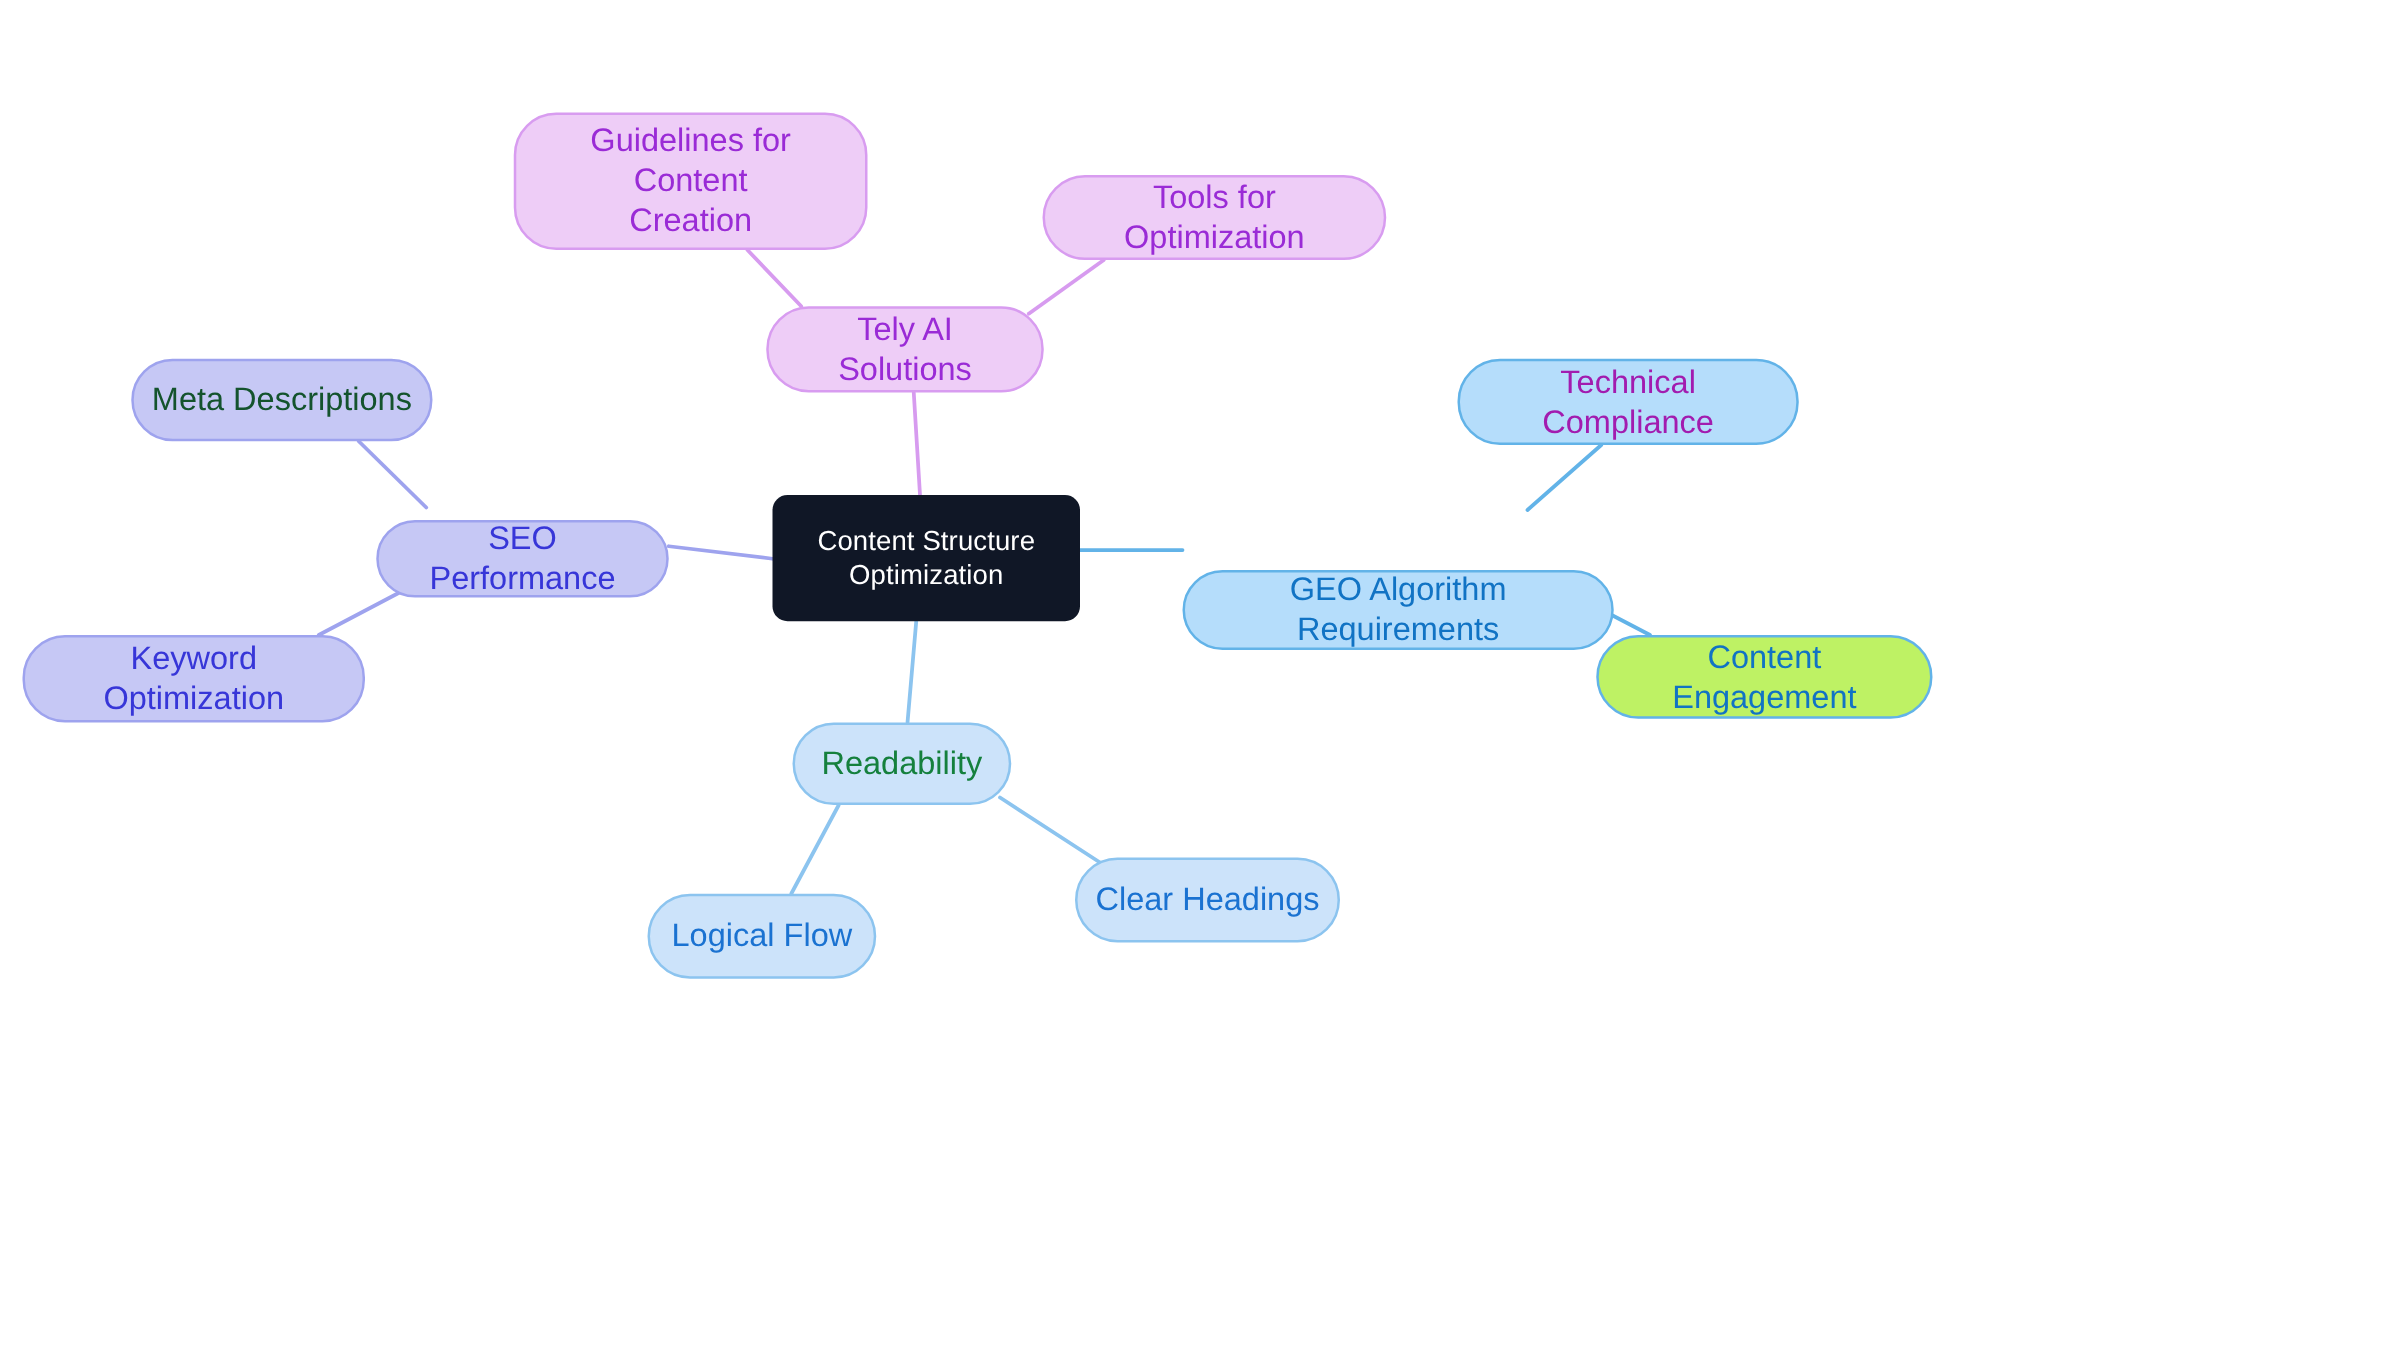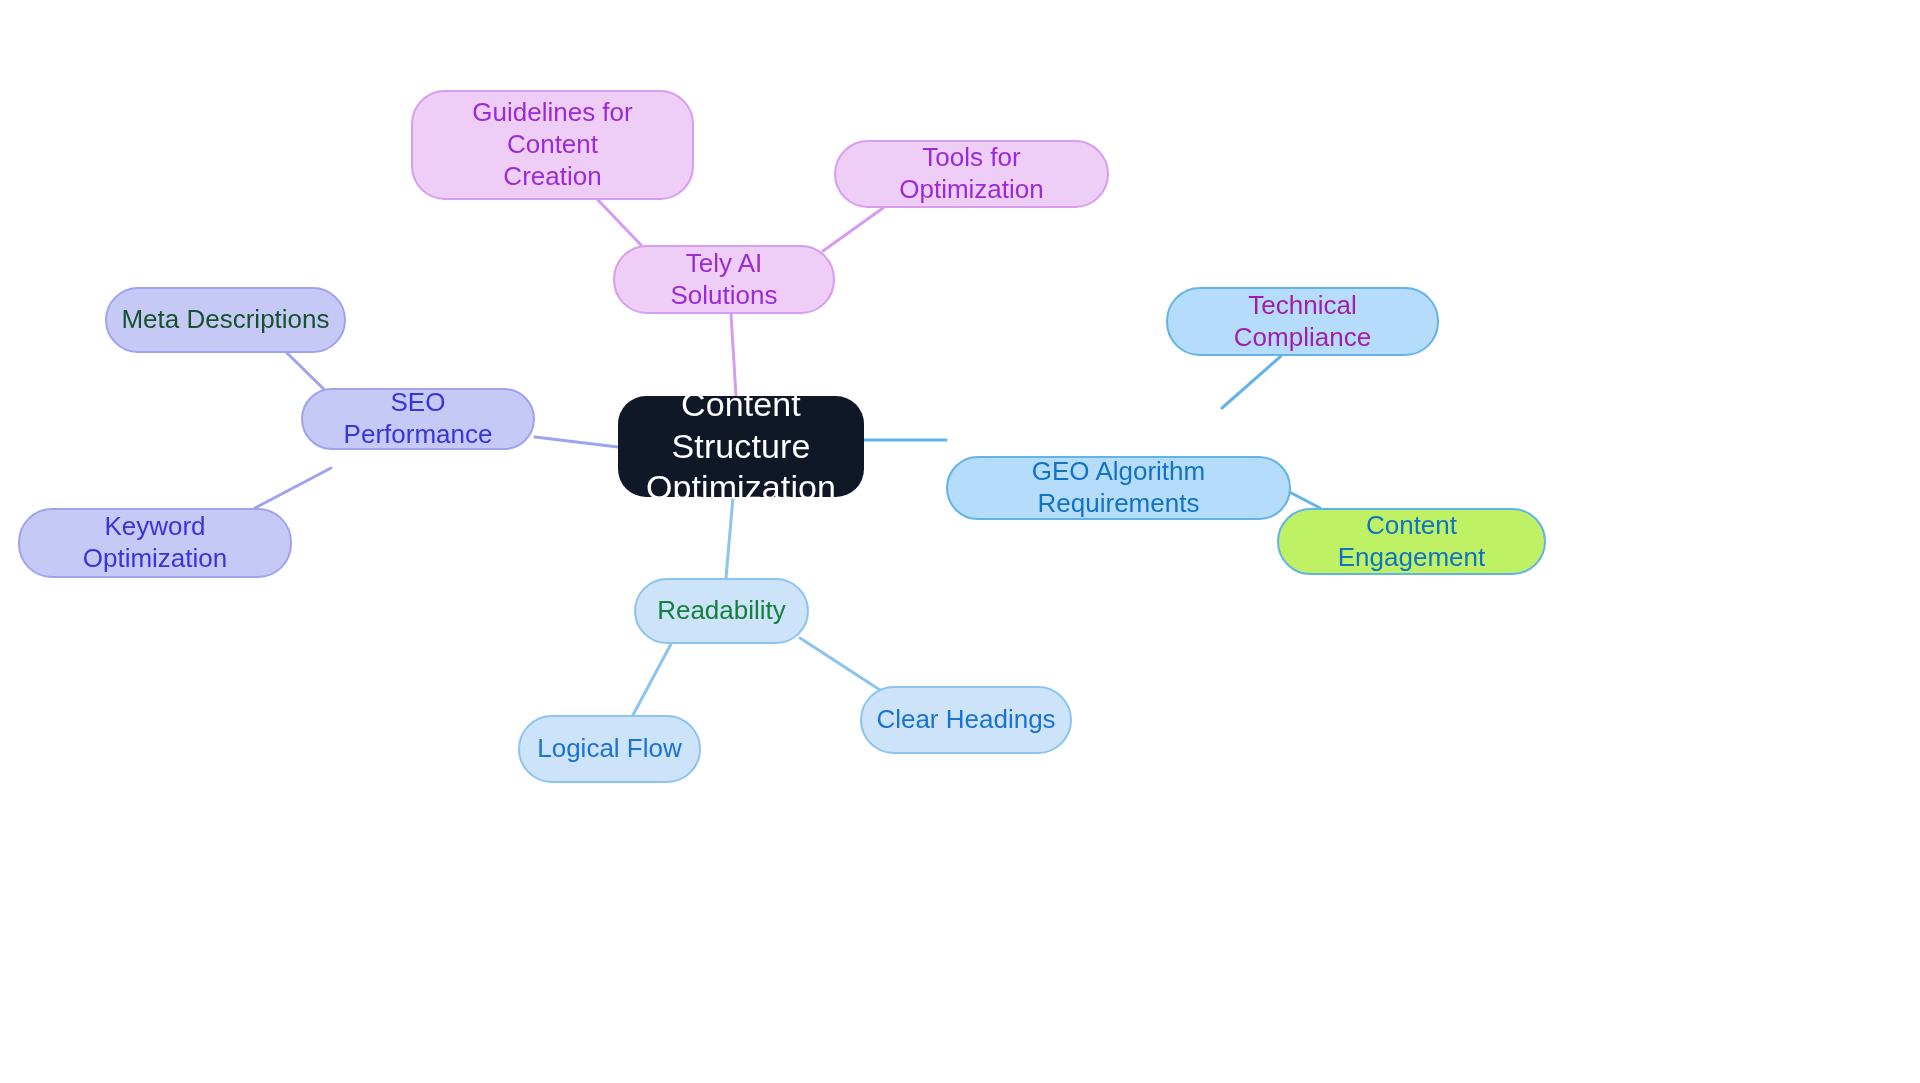--- a/index.html
+++ b/index.html
@@ -31,23 +31,23 @@
     justify-content: center;
     text-align: center;
     border-radius: 34px;
     border-style: solid;
     border-width: 2px;
     line-height: 1.22;
     white-space: pre-line;
     padding: 4px 14px;
   }
   .node.root {
-    border-radius: 28px;
+    border-radius: 12px;
     border-width: 0;
-    font-size: 34px;
+    font-size: 22px;
     letter-spacing: 0.1px;
   }
   .node.branch {
     font-size: 26px;
   }
   .node.leaf {
     font-size: 26px;
     text-align: center;
   }
 </style>
@@ -69,21 +69,21 @@
       <path d="M 671 644 L 633 715" stroke="#8cc4ef" stroke-width="3" fill="none" stroke-linecap="round"></path>
       <path d="M 800 638 L 880 690" stroke="#8cc4ef" stroke-width="3" fill="none" stroke-linecap="round"></path>
     </svg>
   <div id="node-layer">
       <div class="node root" style="left: 618px; top: 396px; width: 246px; height: 101px; background: rgb(16, 23, 38); color: rgb(255, 255, 255); border: none;"><span>Content Structure
 Optimization</span></div>
       <div class="node branch" style="left: 613px; top: 245px; width: 222px; height: 69px; background: rgb(238, 205, 247); color: rgb(154, 43, 214); border-color: rgb(216, 156, 240);"><span>Tely AI Solutions</span></div>
       <div class="node leaf" style="left: 411px; top: 90px; width: 283px; height: 110px; background: rgb(238, 205, 247); color: rgb(154, 43, 214); border-color: rgb(216, 156, 240);"><span>Guidelines for Content
 Creation</span></div>
       <div class="node leaf" style="left: 834px; top: 140px; width: 275px; height: 68px; background: rgb(238, 205, 247); color: rgb(154, 43, 214); border-color: rgb(216, 156, 240);"><span>Tools for Optimization</span></div>
-      <div class="node branch" style="left: 301px; top: 388px; width: 234px; height: 62px; background: rgb(198, 200, 245); color: rgb(55, 54, 216); border-color: rgb(158, 163, 238);"><span>SEO Performance</span></div>
+      <div class="node branch" style="left: 301px; top: 416px; width: 234px; height: 62px; background: rgb(198, 200, 245); color: rgb(55, 54, 216); border-color: rgb(158, 163, 238);"><span>SEO Performance</span></div>
       <div class="node leaf" style="left: 105px; top: 287px; width: 241px; height: 66px; background: rgb(198, 200, 245); color: #14532d; border-color: rgb(158, 163, 238);"><span>Meta Descriptions</span></div>
       <div class="node leaf" style="left: 18px; top: 508px; width: 274px; height: 70px; background: rgb(198, 200, 245); color: rgb(55, 54, 216); border-color: rgb(158, 163, 238);"><span>Keyword Optimization</span></div>
       <div class="node branch" style="left: 946px; top: 408px; width: 345px; height: 64px; background: rgb(181, 221, 251); color: rgb(17, 115, 196); border-color: rgb(98, 179, 232); margin-top: 48px;"><span>GEO Algorithm Requirements</span></div>
       <div class="node leaf" style="left: 1166px; top: 287px; width: 273px; height: 69px; background: rgb(181, 221, 251); color: #a21caf; border-color: rgb(98, 179, 232);"><span>Technical Compliance</span></div>
       <div class="node leaf" style="left: 1277px; top: 508px; width: 269px; height: 67px; background: #bef264; color: rgb(17, 115, 196); border-color: rgb(98, 179, 232);"><span>Content Engagement</span></div>
       <div class="node branch" style="left: 634px; top: 578px; width: 175px; height: 66px; background: rgb(204, 227, 250); color: #15803d; border-color: rgb(140, 196, 239);"><span>Readability</span></div>
       <div class="node leaf" style="left: 518px; top: 715px; width: 183px; height: 68px; background: rgb(204, 227, 250); color: rgb(26, 114, 209); border-color: rgb(140, 196, 239);"><span>Logical Flow</span></div>
       <div class="node leaf" style="left: 860px; top: 686px; width: 212px; height: 68px; background: rgb(204, 227, 250); color: rgb(26, 114, 209); border-color: rgb(140, 196, 239);"><span>Clear Headings</span></div>
     </div>
 </div>

